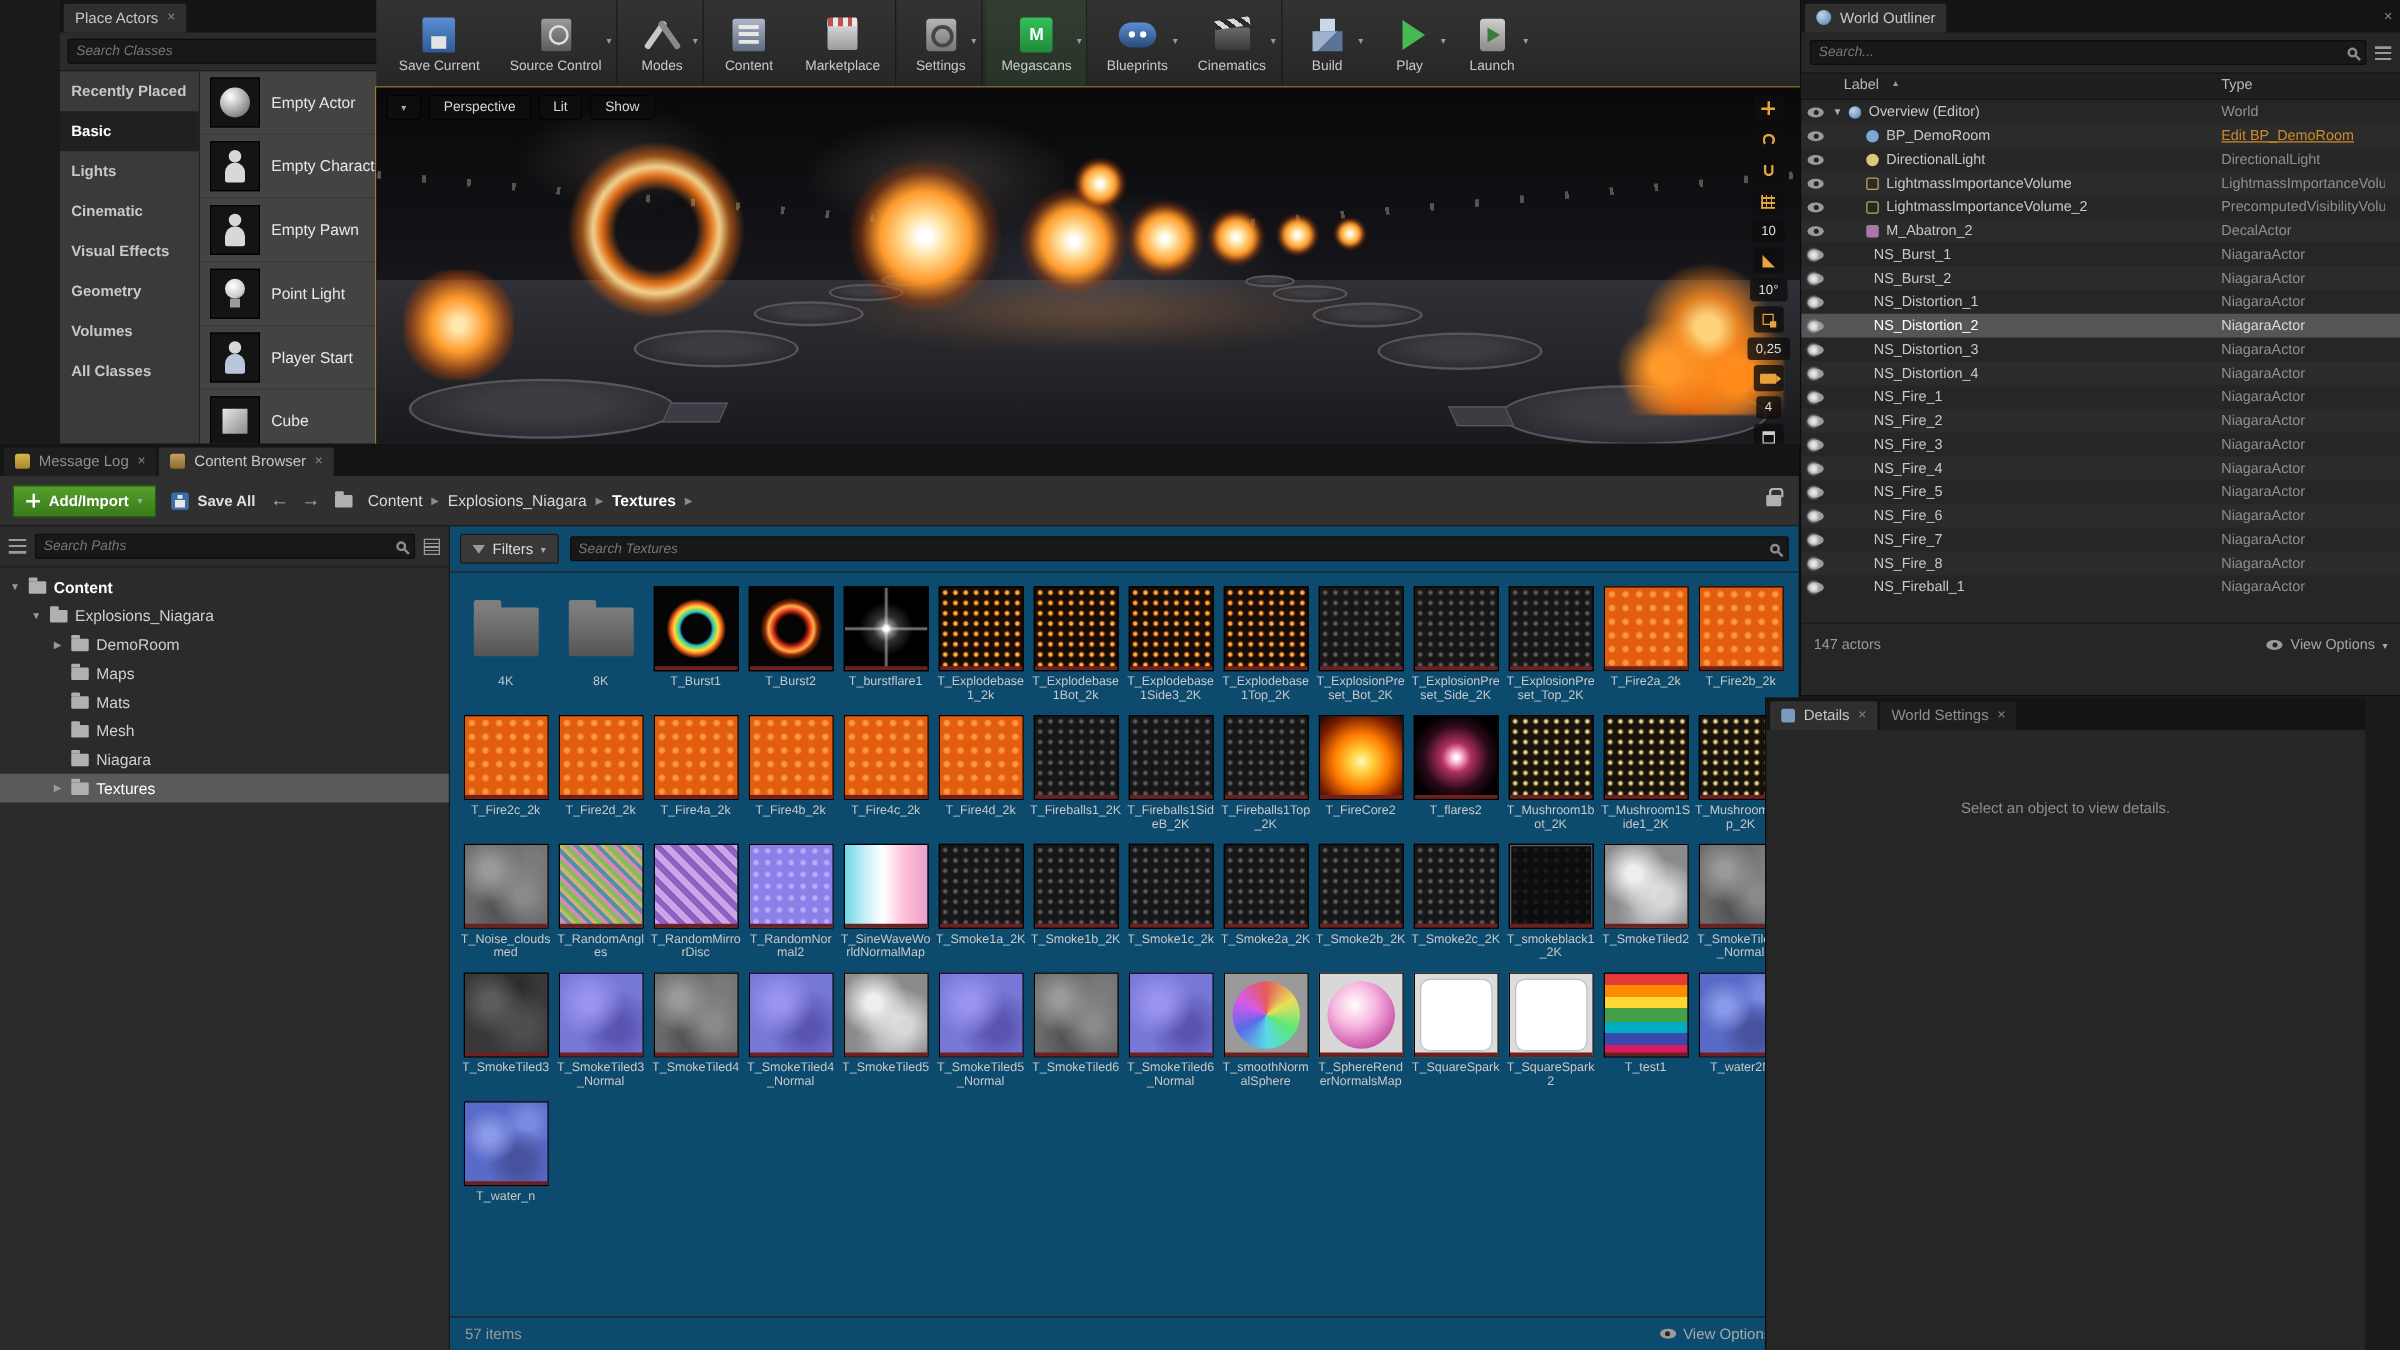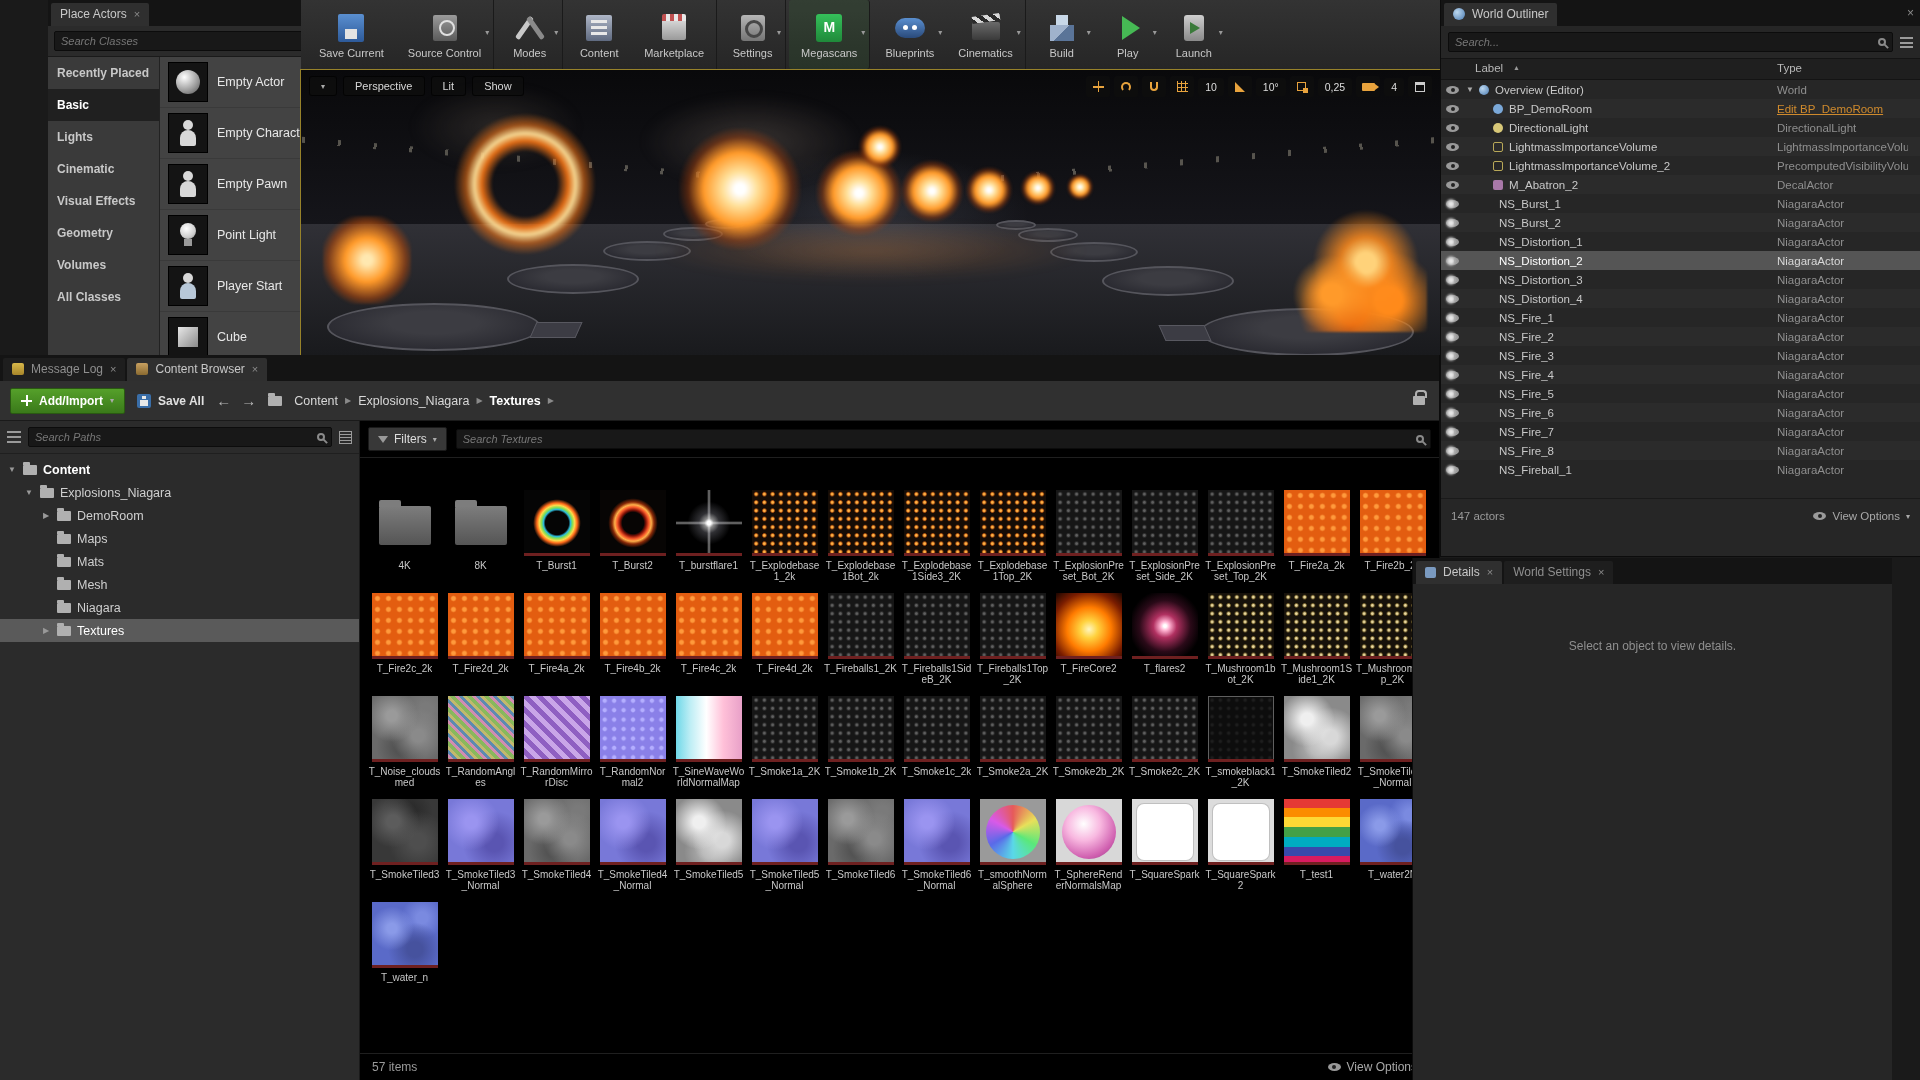--- a/index.html
+++ b/index.html
@@ -111,21 +111,21 @@
   .fx-b5 { left:720px; top:101px; width:34px;  height:34px; }
   .fx-b6 { left:766px; top:104px; width:26px;  height:26px; }
   .fx-b7 { left:558px; top:56px;  width:42px;  height:42px; }
   .fx-mush { left:990px; top:136px; width:136px; height:126px; filter:blur(1px);
     background: radial-gradient(circle at 30% 70%, #ff9a2a 8%, transparent 30%),
                 radial-gradient(circle at 55% 45%, #ffd27a 10%, rgba(255,140,30,.85) 25%, transparent 52%),
                 radial-gradient(circle at 72% 75%, #ff8a1a 10%, transparent 36%),
                 radial-gradient(circle at 45% 82%, #e86a10 12%, transparent 42%); }
   .fx-refl { left:350px; top:150px; width:440px; height:62px; background:radial-gradient(ellipse, rgba(255,140,40,.22), transparent 70%); filter:blur(5px); }
   .vp-tl { position:absolute; left:8px; top:6px; display:flex; gap:6px; z-index:5; }
-  .vp-tr { position:absolute; right:8px; top:6px; display:flex; gap:4px; z-index:5; align-items:center; }
+  .vp-tr { position:absolute; right:8px; top:6px; display:flex; gap:4px; z-index:5; align-items:center;flex-direction:column; }
   .vp-btn { background:rgba(14,14,14,.8); color:#d8d8d8; border:1px solid rgba(0,0,0,.65); border-radius:3px; font-size:11px; padding:3px 11px; display:flex; align-items:center; gap:6px; font-family:inherit; }
   .vp-sq { width:24px; height:21px; background:rgba(14,14,14,.8); border-radius:3px; display:flex; align-items:center; justify-content:center; }
   .vp-val { background:rgba(14,14,14,.8); color:#ddd; font-size:10.5px; padding:3px 7px; border-radius:3px; }
   .ic-grid { width:11px; height:11px; background:repeating-linear-gradient(0deg,#e8a33d 0 1px,transparent 1px 4px),repeating-linear-gradient(90deg,#e8a33d 0 1px,transparent 1px 4px); }
   .ic-angle { width:0; height:0; border-left:10px solid #e8a33d; border-top:10px solid transparent; }
   .ic-scale { width:9px; height:9px; border:1px solid #e8a33d; position:relative; }
   .ic-scale::after { content:''; position:absolute; right:-3px; bottom:-3px; width:5px; height:5px; background:#e8a33d; }
   .ic-cam { width:13px; height:8px; background:#e8a33d; border-radius:1px; position:relative; }
   .ic-cam::after { content:''; position:absolute; right:-4px; top:1px; border-left:4px solid #e8a33d; border-top:3px solid transparent; border-bottom:3px solid transparent; }
   .ic-move { width:11px; height:11px; position:relative; }
@@ -165,21 +165,21 @@
   .src-toggle { width:14px; height:12px; background:repeating-linear-gradient(0deg,#9a9a9a 0 2px,transparent 2px 5px); flex:none; }
   .src-list-icon { width:13px; height:13px; border:1px solid #9a9a9a; background:repeating-linear-gradient(0deg,transparent 0 2px,#9a9a9a 2px 3px); flex:none; }
   .src-bar .searchbox { flex:1; }
   .tree { list-style:none; margin-top:4px; flex:1; }
   .tree-row { display:flex; align-items:center; gap:6px; height:23px; color:#cfcfcf; font-size:12.5px; }
   .tree-row.d0 { padding-left:7px; } .tree-row.d1 { padding-left:24px; } .tree-row.d2 { padding-left:41px; }
   .tree-row.selected { background:#5a5a5a; color:#fff; }
   .tree-row.boldrow .tree-label { font-weight:bold; color:#fff; }
   .arrow { width:10px; text-align:center; font-size:8px; color:#999; flex:none; }
   .arrow.down::before { content:'▼'; } .arrow.right::before { content:'▶'; } .arrow.none::before { content:''; }
-  .cb-assets { flex:1; display:flex; flex-direction:column; background:#000000; overflow:hidden;gap:20px; }
+  .cb-assets { flex:1; display:flex; flex-direction:column; background:#0c4a6e; overflow:hidden; }
   .filter-bar { display:flex; align-items:center; gap:9px; padding:6px 8px; border-bottom:1px solid #1f1f1f; flex:none; }
   .filters-btn { display:flex; align-items:center; gap:6px; background:#383838; border:1px solid #1a1a1a; color:#ddd; font-size:12px; padding:4px 9px; border-radius:2px; font-family:inherit; }
   .funnel { width:0; height:0; border-left:5px solid transparent; border-right:5px solid transparent; border-top:7px solid #9a9a9a; }
   .filter-bar .searchbox { flex:1; }
   .asset-grid { flex:1; display:grid; grid-template-columns:repeat(14,73px); gap:10px 3px; align-content:start; padding:11px 8px; overflow:hidden; }
   .asset { width:73px; display:flex; flex-direction:column; align-items:center; gap:3px; }
   .alabel { font-size:10px; line-height:11px; color:#c8c8c8; text-align:center; max-height:34px; overflow:hidden; word-break:break-all; }
   .cb-footer { height:27px; display:flex; align-items:center; justify-content:space-between; padding:0 12px; border-top:1px solid #1f1f1f; color:#9a9a9a; font-size:12px; flex:none; }
   .view-options { display:flex; align-items:center; gap:6px; color:#a8a8a8; }
 

